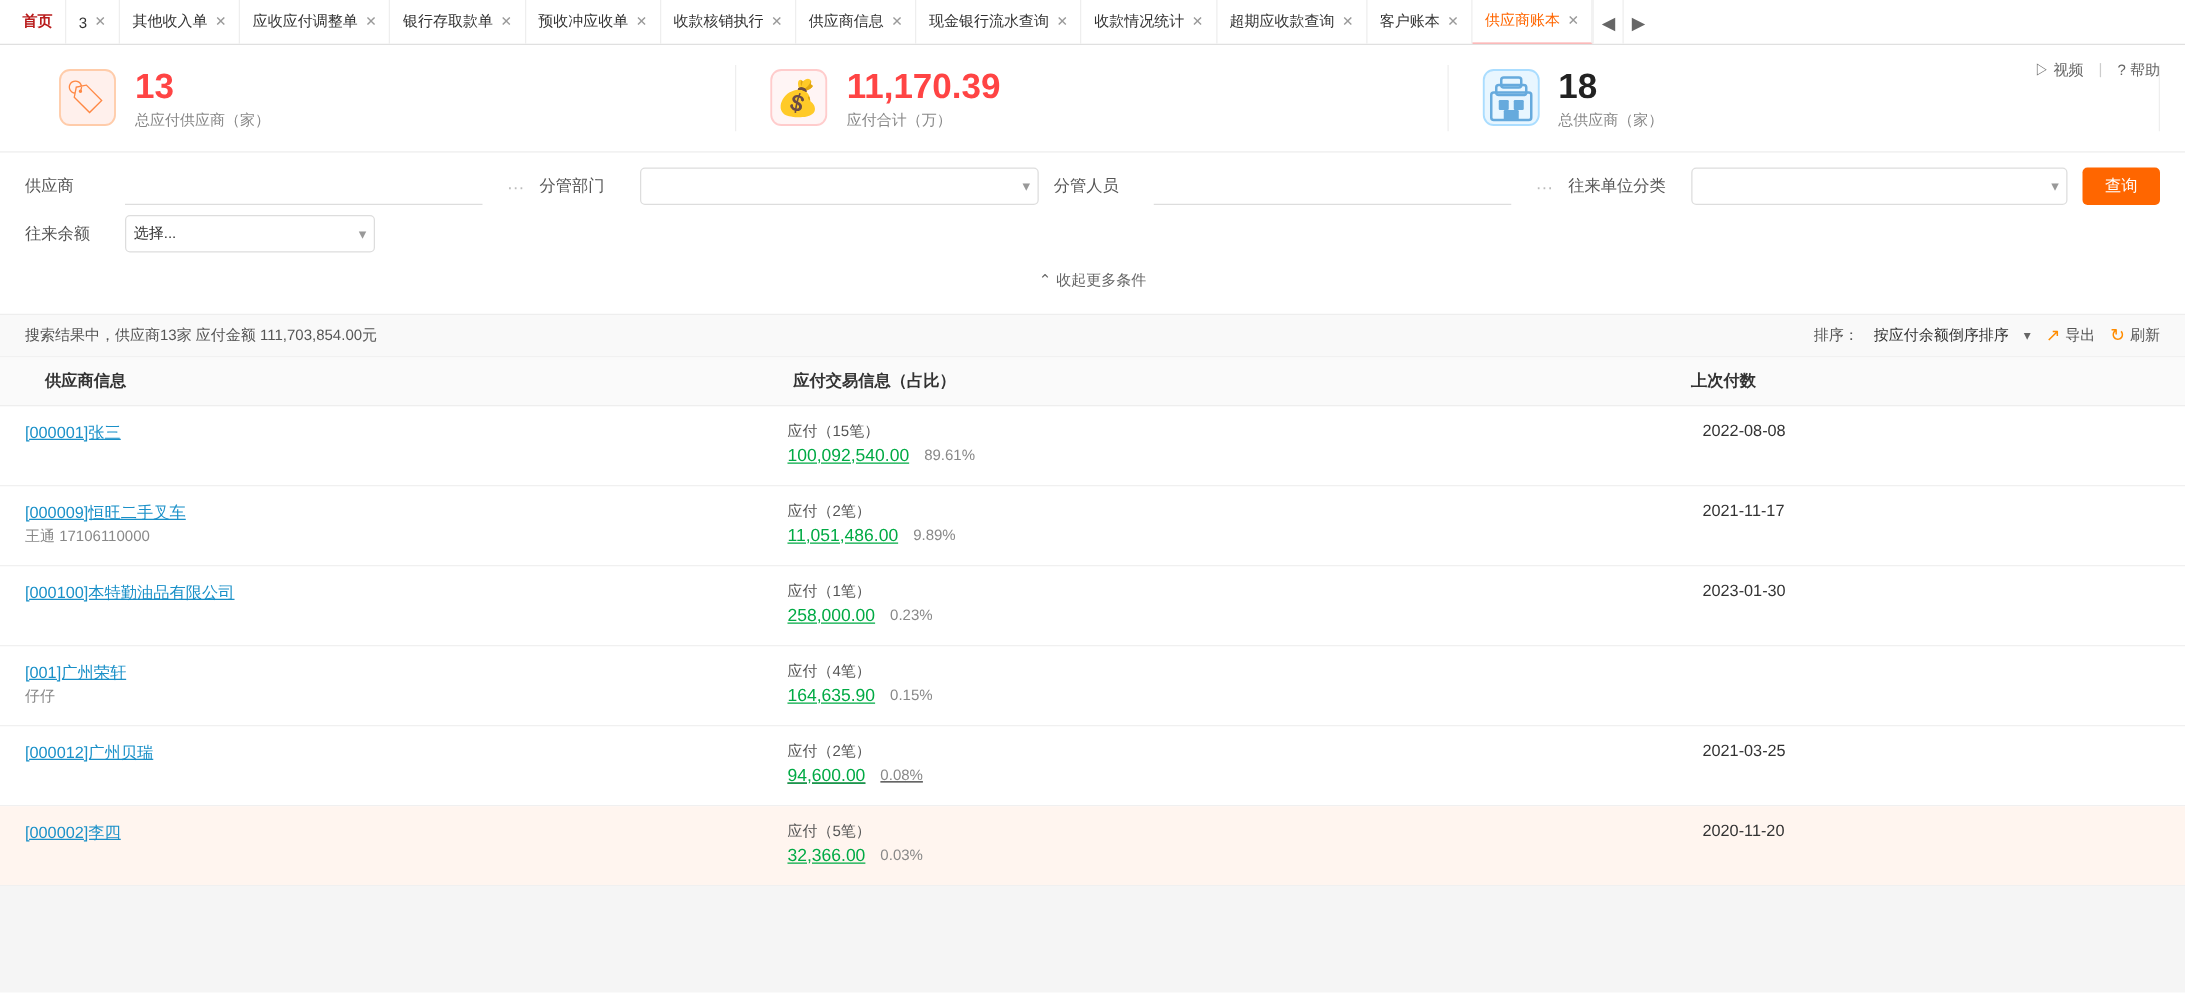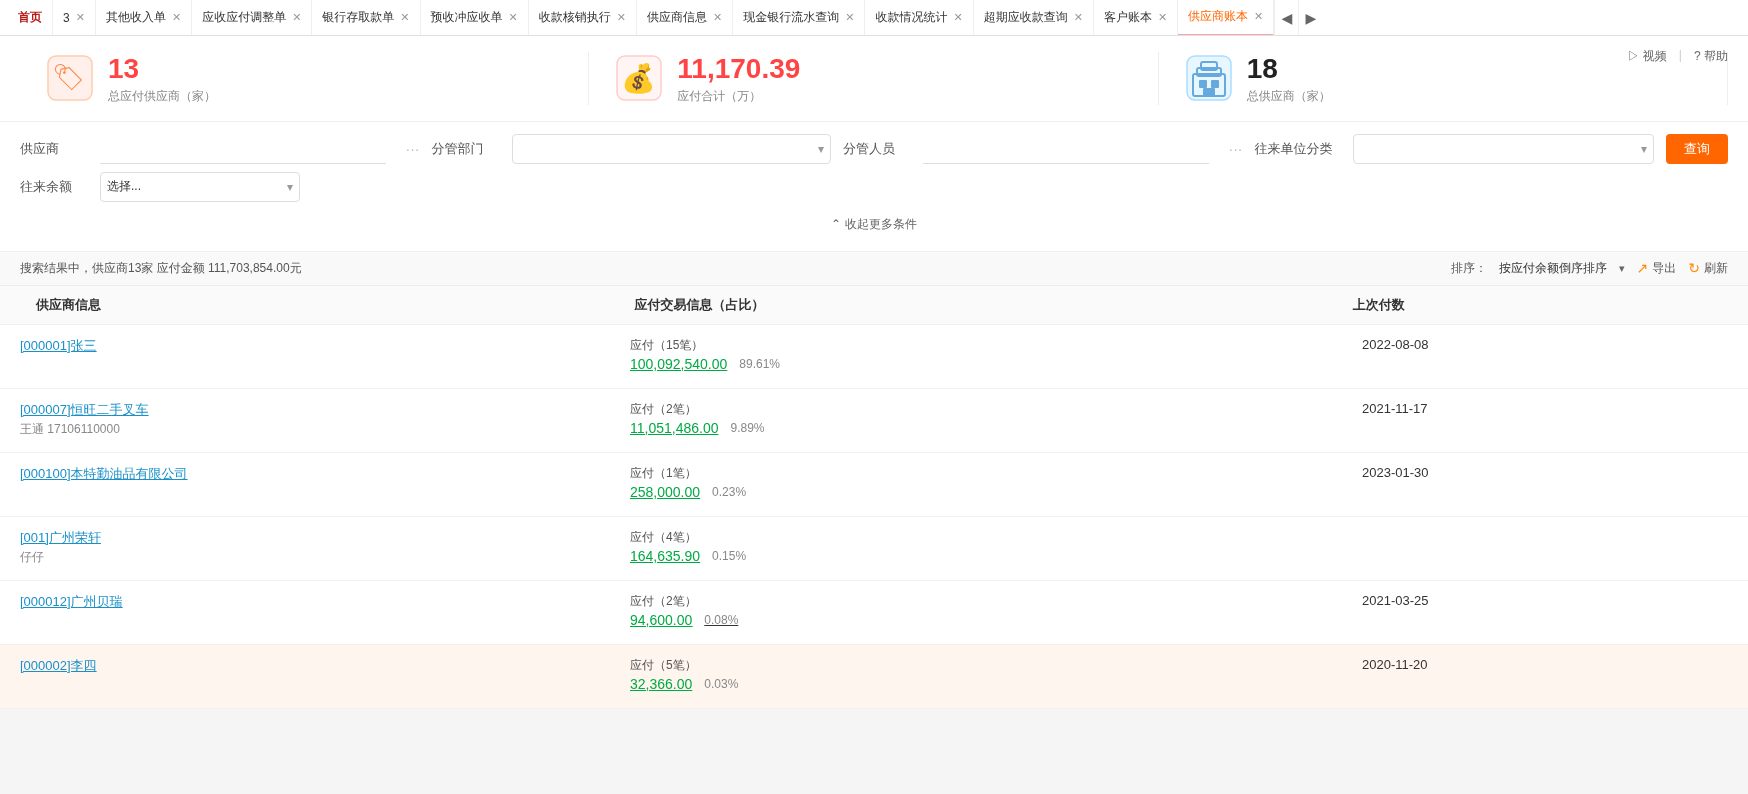--- a/index.html
+++ b/index.html
@@ -465,21 +465,21 @@
         <span class="trans-amount">100,092,540.00</span>
         <span class="trans-percent">89.61%</span>
       </div>
     </div>
     <div class="col-lastpay">
       <span class="last-pay-date">2022-08-08</span>
     </div>
   </div>
       <div class="table-row">
     <div class="col-supplier">
-      <div class="supplier-name">[000007]恒旺二手叉车</div>
+      <div class="supplier-name">[000009]恒旺二手叉车</div>
       <div class="supplier-contact">王通  17106110000</div>
     </div>
     <div class="col-transaction">
       <div class="trans-label">应付（2笔）</div>
       <div style="display:flex;align-items:center;margin-top:2px;">
         <span class="trans-amount">11,051,486.00</span>
         <span class="trans-percent">9.89%</span>
       </div>
     </div>
     <div class="col-lastpay">

